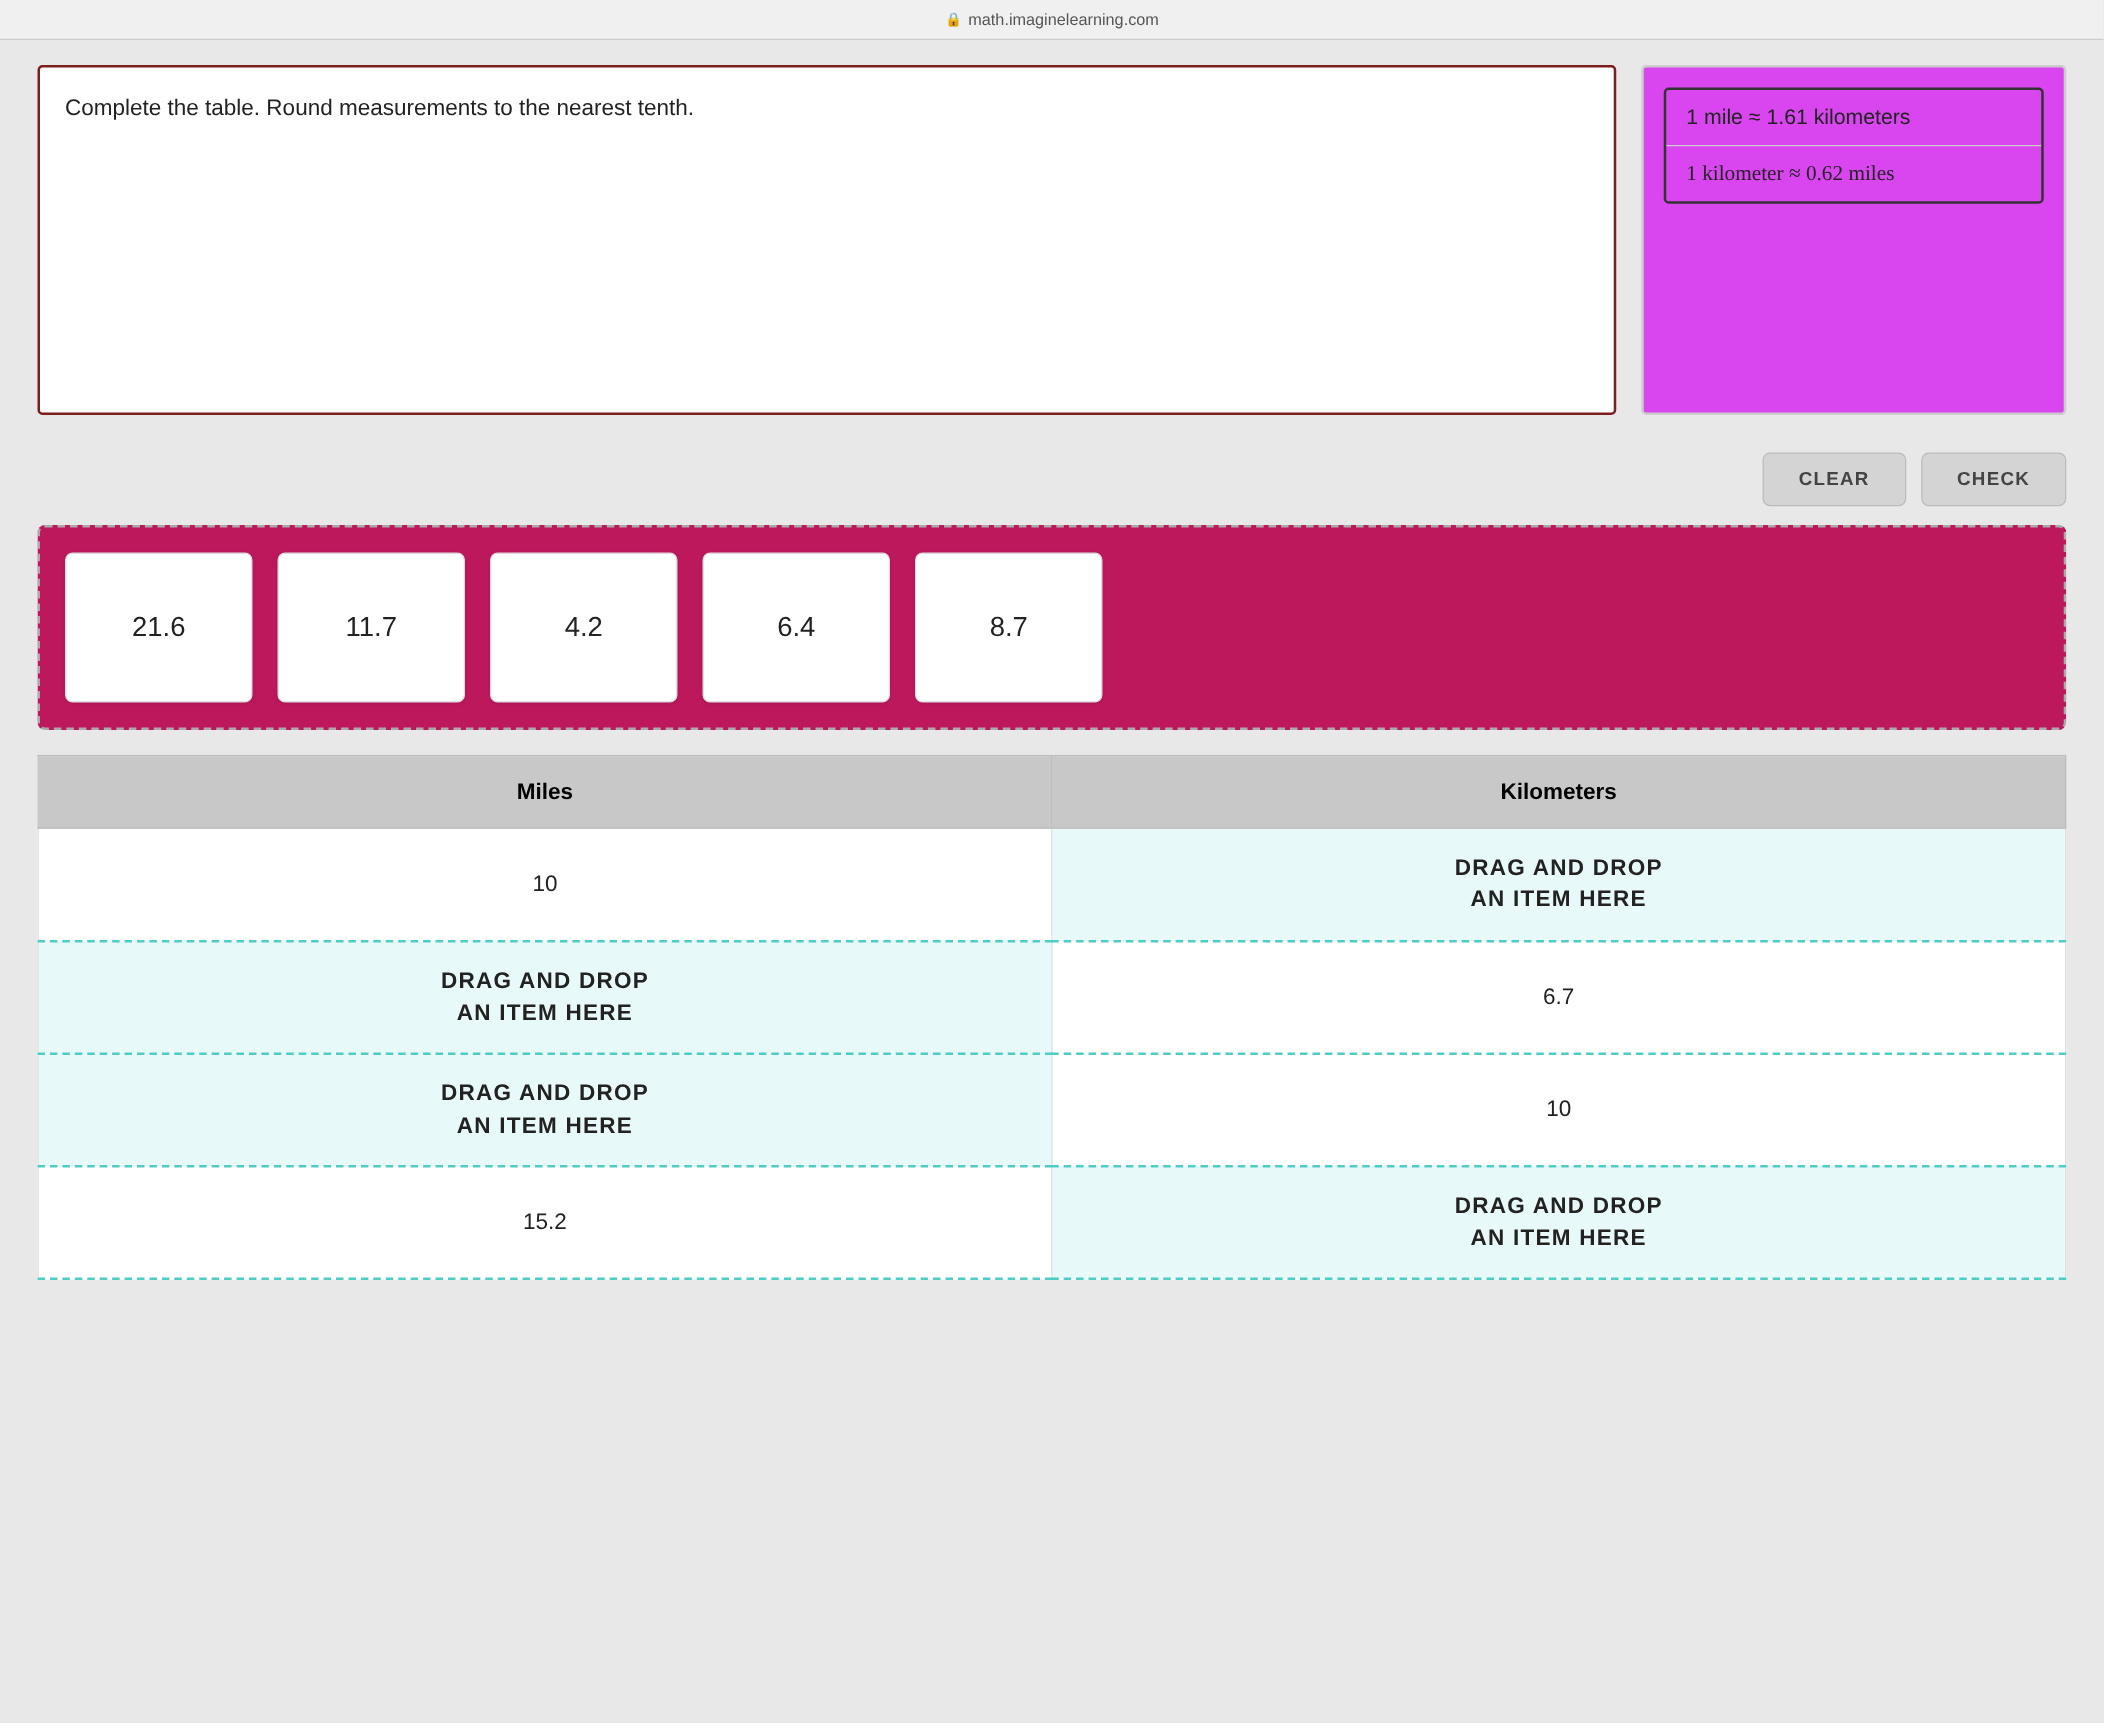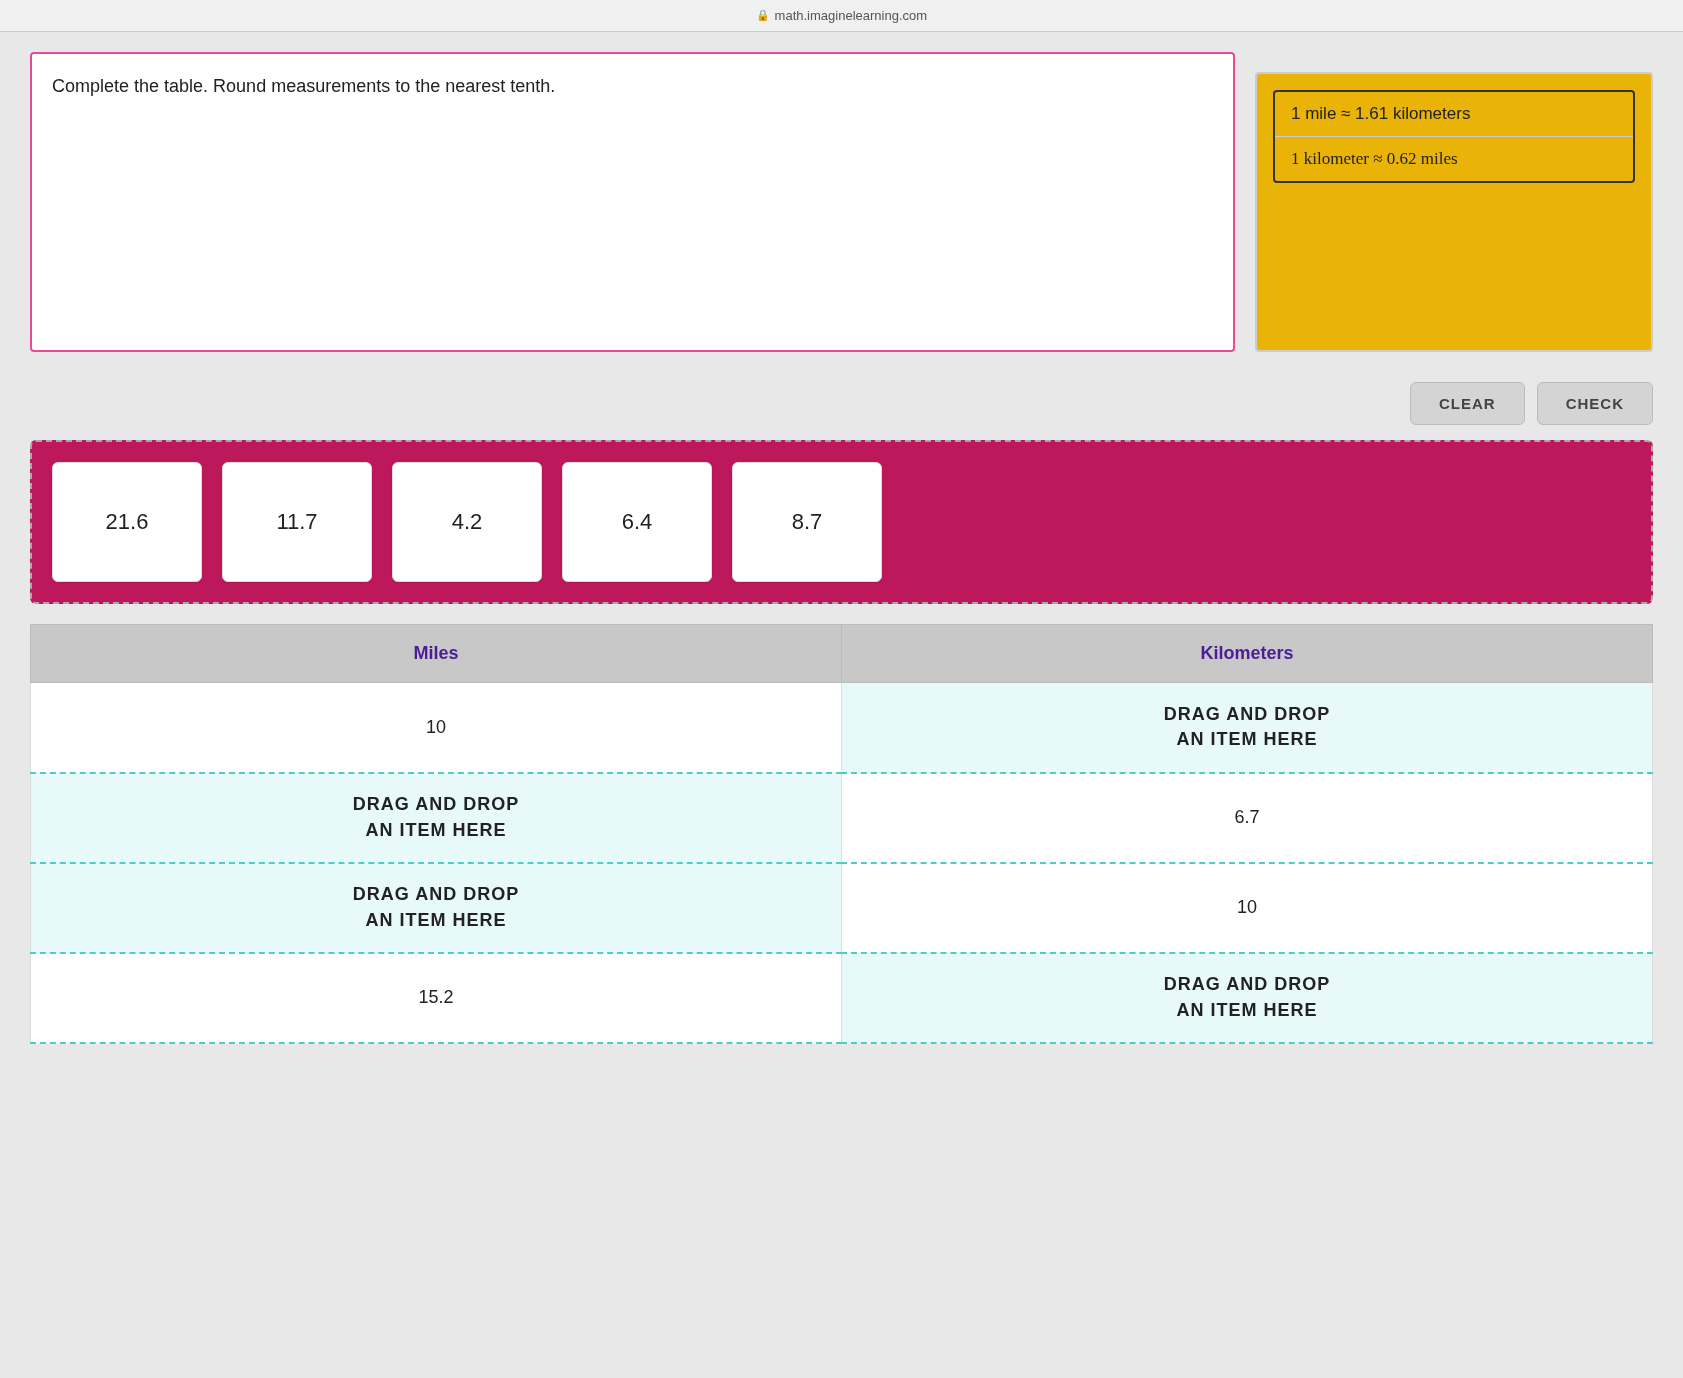--- a/index.html
+++ b/index.html
@@ -44,41 +44,40 @@
     .top-section {
       display: flex;
       gap: 0;
       padding: 20px 30px;
       background-color: #e8e8e8;
     }
 
     .left-panel {
       flex: 1;
       background: white;
-      border: 2px solid #ec4899;
+      border: 2px solid #7f1d1d;
       border-radius: 4px;
       padding: 20px;
       min-height: 280px;
       margin-right: 20px;
     }
 
     .instruction-text {
       font-size: 18px;
       color: #222;
       line-height: 1.4;
     }
 
     .right-panel {
-      width: 398px;
-      background: #eab308;
+      width: 340px;
+      background: #d946ef;
       border: 2px solid #ccc;
       border-radius: 4px;
       padding: 16px;
       min-height: 280px;
-      margin-top: 20px;
     }
 
     .conversion-box {
       border: 2px solid #333;
       border-radius: 4px;
       overflow: hidden;
     }
 
     .conversion-row {
       padding: 12px 16px;
@@ -154,21 +153,21 @@
     }
 
     .table-header {
       background: #c8c8c8;
     }
 
     .table-header th {
       padding: 18px;
       font-size: 18px;
       font-weight: bold;
-      color: #4c1d95;
+      color: #000000;
       text-align: center;
       border: 1px solid #bbb;
     }
 
     .table-body td {
       border: 1px solid #ddd;
       padding: 0;
       height: 90px;
       text-align: center;
       font-size: 18px;

